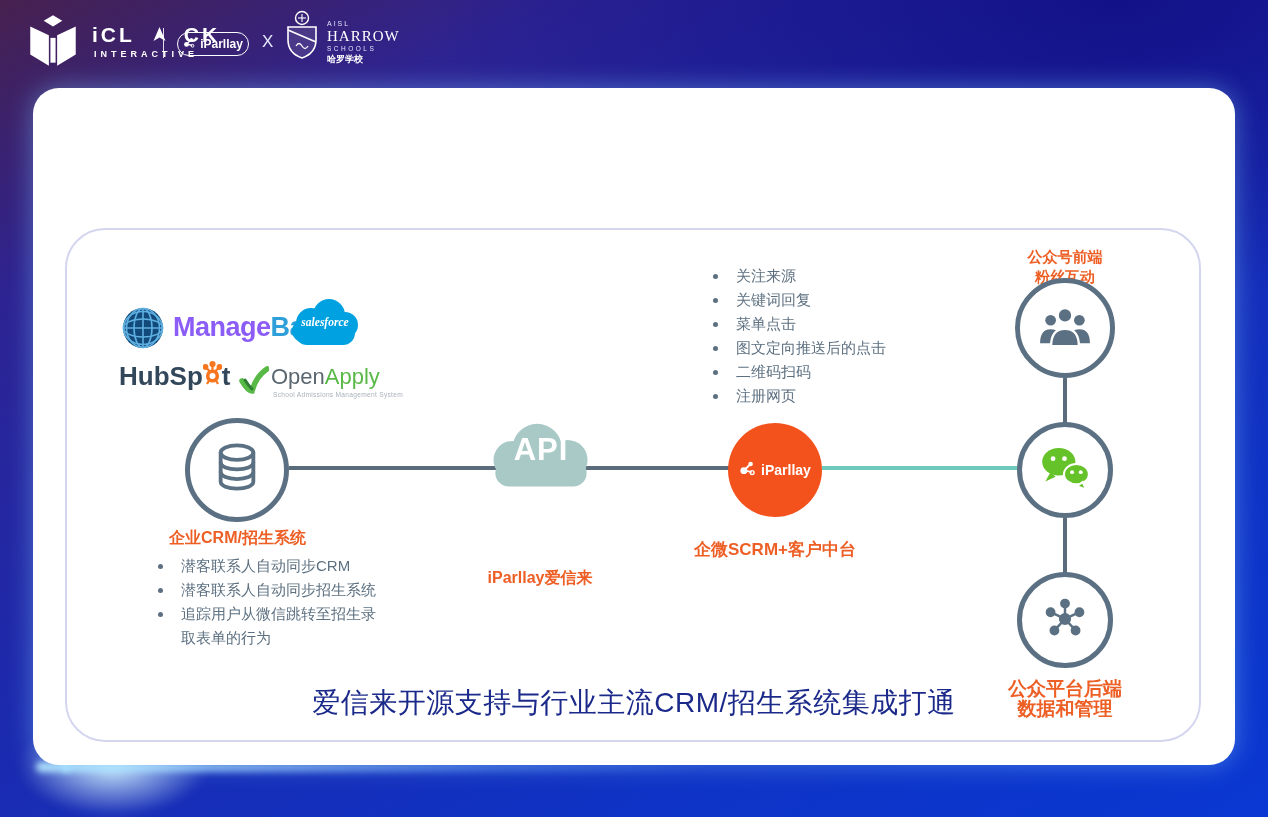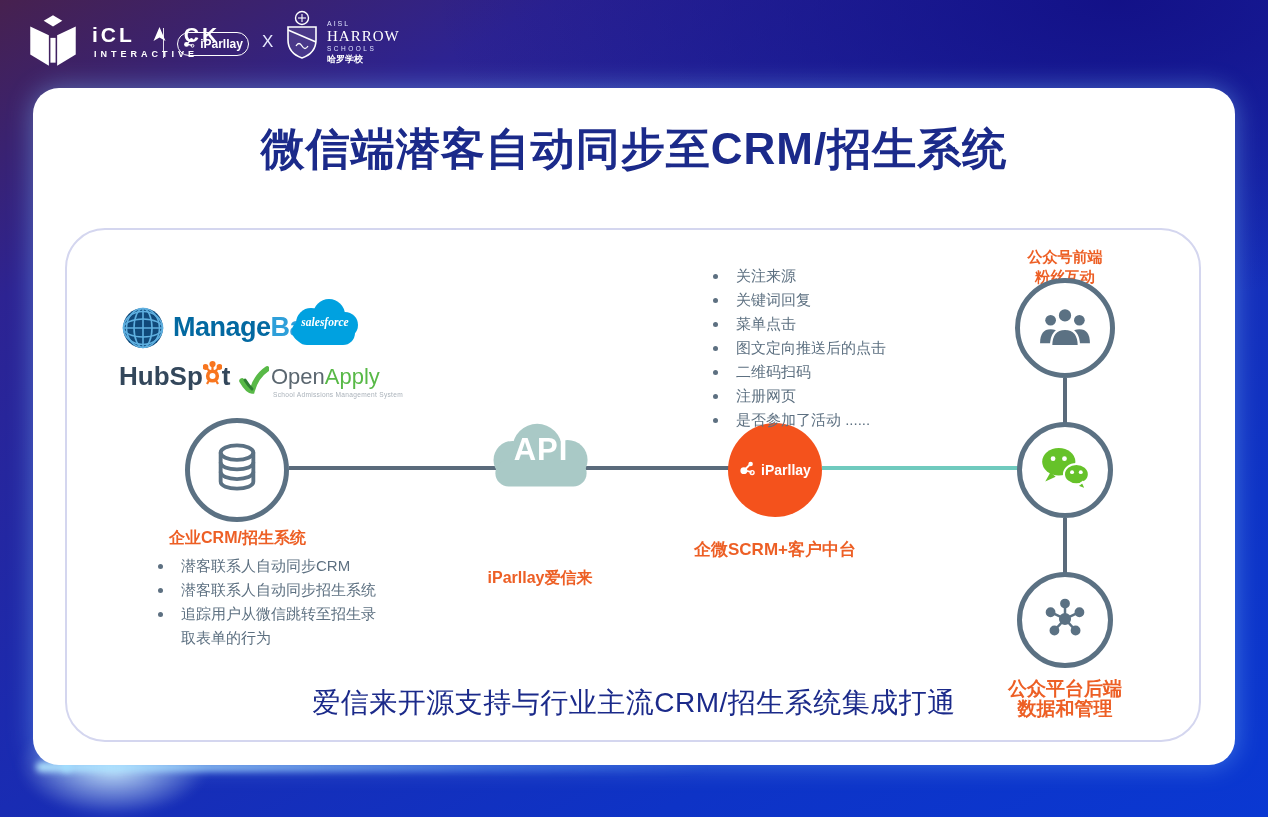--- a/index.html
+++ b/index.html
@@ -48,21 +48,21 @@
 
   .slide-title { position:absolute; left:0; top:32px; width:100%; text-align:center;
     font-size:44px; font-weight:bold; color:#1b2a8a; letter-spacing:1px; }
 
   .panel { position:absolute; left:32px; top:140px; width:1136px; height:514px;
     border:2px solid #d4d6ef; border-radius:40px; }
 
   
   .mb-globe { position:absolute; left:88px; top:218px; }
   .mb-word { position:absolute; left:140px; top:224px; font-size:27px; font-weight:bold; letter-spacing:-0.5px; }
-  .mb-word .mb-a { color:#0369a1; }
+  .mb-word .mb-a { color:#8b5cf6; }
   .mb-word .mb-b { color:#2e9fd9; }
   .sf-cloud { position:absolute; left:254px; top:209px; width:74px; height:60px; }
   .sf-text { position:absolute; left:261px; top:228px; width:62px; text-align:center; color:#fff; font-size:11.5px;
     font-family:"Liberation Serif", serif; font-style:italic; font-weight:bold; }
   .hs-word { position:absolute; left:86px; top:272px; font-size:26px; font-weight:bold; color:#33475b; display:flex; align-items:center; }
   .oa-icon { position:absolute; left:206px; top:277px; }
   .oa-word { position:absolute; left:238px; top:276px; font-size:22px; font-weight:normal; }
   .oa-word .oa-a { color:#5b6770; }
   .oa-word .oa-b { color:#58b947; }
   .oa-sub { position:absolute; left:240px; top:303px; font-size:6.6px; color:#aab2ba; letter-spacing:.3px; }
@@ -169,21 +169,20 @@
     <div class="harrow-text">
       <div class="harrow-aisl">AISL</div>
       <div class="harrow-name">HARROW</div>
       <div class="harrow-schools">SCHOOLS</div>
       <div class="harrow-cn">哈罗学校</div>
     </div>
   </div>
 
   <div class="card">
 
-    <div class="slide-title">微信端潜客自动同步至CRM/招生系统</div>
 
     <div class="panel"></div>
 
     <span class="mb-globe">
       <svg width="44" height="44" viewBox="0 0 44 44">
         <circle cx="22" cy="22" r="20" fill="#10497a"></circle>
         <g fill="none" stroke="#5fb0e0" stroke-width="1.6">
           <ellipse cx="22" cy="22" rx="9" ry="19.5"></ellipse>
           <ellipse cx="22" cy="22" rx="16.5" ry="19.5"></ellipse>
           <ellipse cx="22" cy="22" rx="19.5" ry="9"></ellipse>
@@ -292,21 +291,20 @@
     </div>
     <div class="node-label scrm-label">企微SCRM+客户中台</div>
 
     <ul class="bullets interaction-bullets">
       <li>关注来源</li>
       <li>关键词回复</li>
       <li>菜单点击</li>
       <li>图文定向推送后的点击</li>
       <li>二维码扫码</li>
       <li>注册网页</li>
-      <li>是否参加了活动 ......</li>
     </ul>
 
     <div class="node-label front-label">
       <div>公众号前端</div>
       <div>粉丝互动</div>
     </div>
 
     <div class="node-circle people-circle">
       <span>
         <svg width="58" height="46" viewBox="0 0 60 48">

